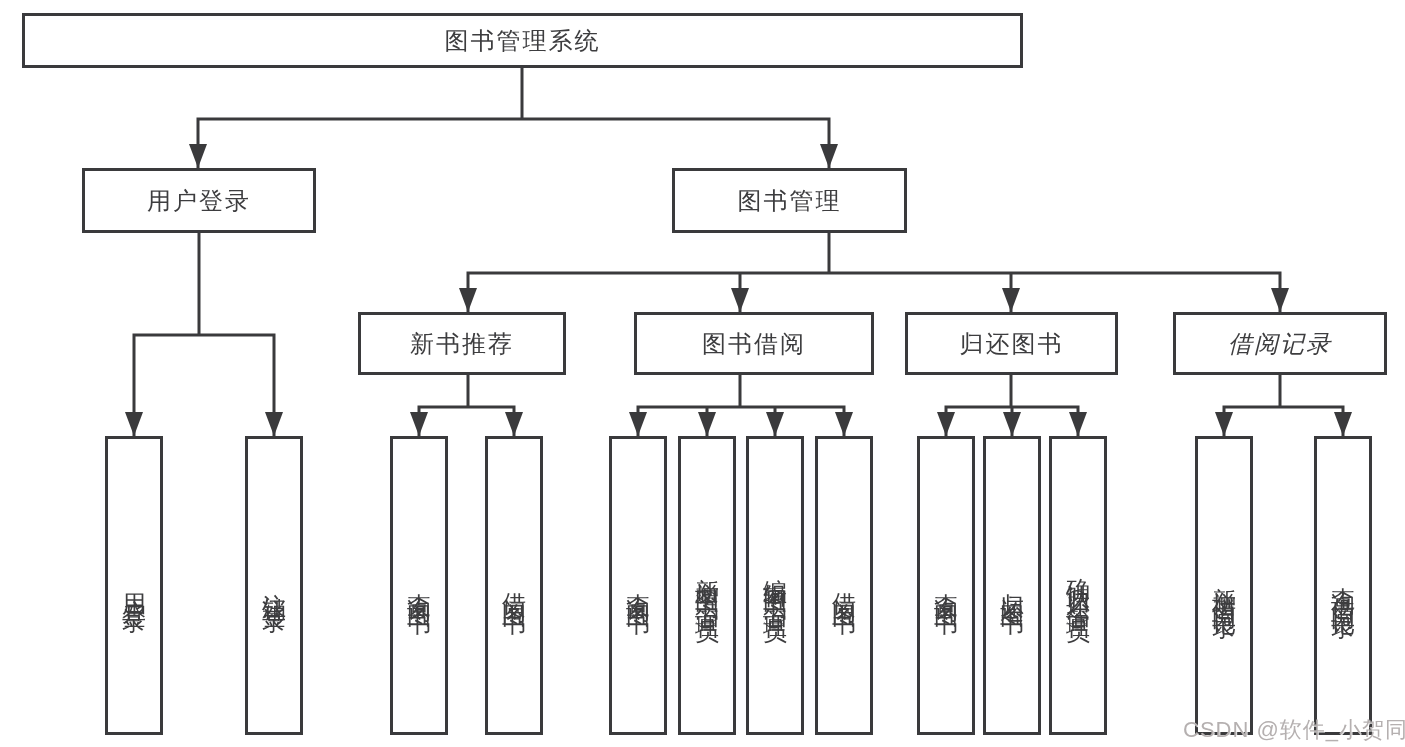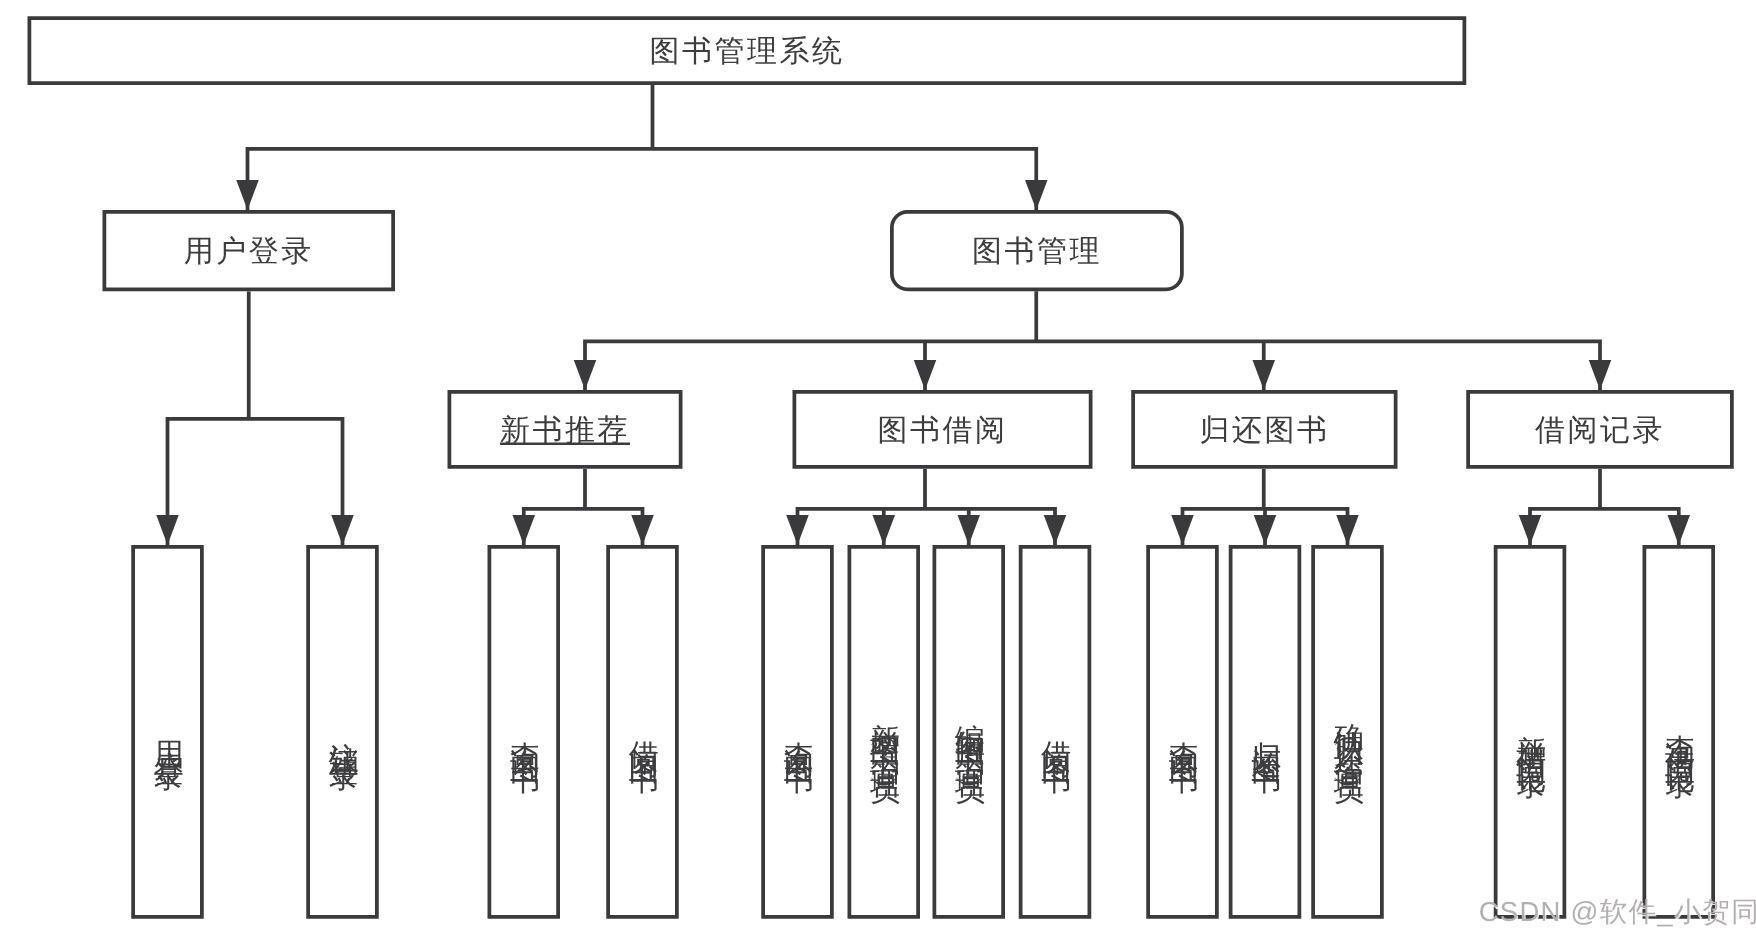--- a/index.html
+++ b/index.html
@@ -27,21 +27,21 @@
     background: #ffffff;
     border: 3px solid #3a3a3c;
     display: flex;
     align-items: center;
     justify-content: center;
     color: #3d3d3f;
     font-size: 24px;
     letter-spacing: 2px;
     white-space: nowrap;
   }
-  .l1 { left: 22px;  top: 13px;  width: 1151px; height: 55px; }
+  .l1 { left: 22px;  top: 13px;  width: 1001px; height: 55px; }
   .l2 { top: 168px; height: 65px; }
   .l3 { top: 312px; height: 63px; }
   .l4 { top: 436px; height: 299px; width: 58px; }
   .vtext {
     writing-mode: vertical-rl;
     text-orientation: mixed;
     font-size: 24px;
     letter-spacing: 6px;
     color: #3d3d3f;
     line-height: 1;
@@ -99,26 +99,26 @@
       <polygon points="1003,412 1021,412 1012,436"></polygon>
       <polygon points="1069,412 1087,412 1078,436"></polygon>
       <polygon points="1215,412 1233,412 1224,436"></polygon>
       <polygon points="1334,412 1352,412 1343,436"></polygon>
     </g>
   </svg>
 
   <div class="box l1">图书管理系统</div>
 
   <div class="box l2" style="left:82px; width:234px;">用户登录</div>
-  <div class="box l2" style="left:712px; width:235px;border-radius:14px;">图书管理</div>
+  <div class="box l2" style="left:672px; width:235px;">图书管理</div>
 
-  <div class="box l3" style="left:358px; width:188px;text-decoration:underline;">新书推荐</div>
+  <div class="box l3" style="left:358px; width:208px;">新书推荐</div>
   <div class="box l3" style="left:634px; width:240px;">图书借阅</div>
   <div class="box l3" style="left:905px; width:213px;">归还图书</div>
-  <div class="box l3" style="left:1173px; width:214px;">借阅记录</div>
+  <div class="box l3" style="left:1173px; width:214px;font-style:italic;">借阅记录</div>
 
   <div class="box l4" style="left:105px;">
     <span class="vtext">用户登录</span>
   </div>
   <div class="box l4" style="left:245px;">
     <span class="vtext">注销登录</span>
   </div>
 
   <div class="box l4" style="left:390px;">
     <span class="vtext">查询图书</span>

